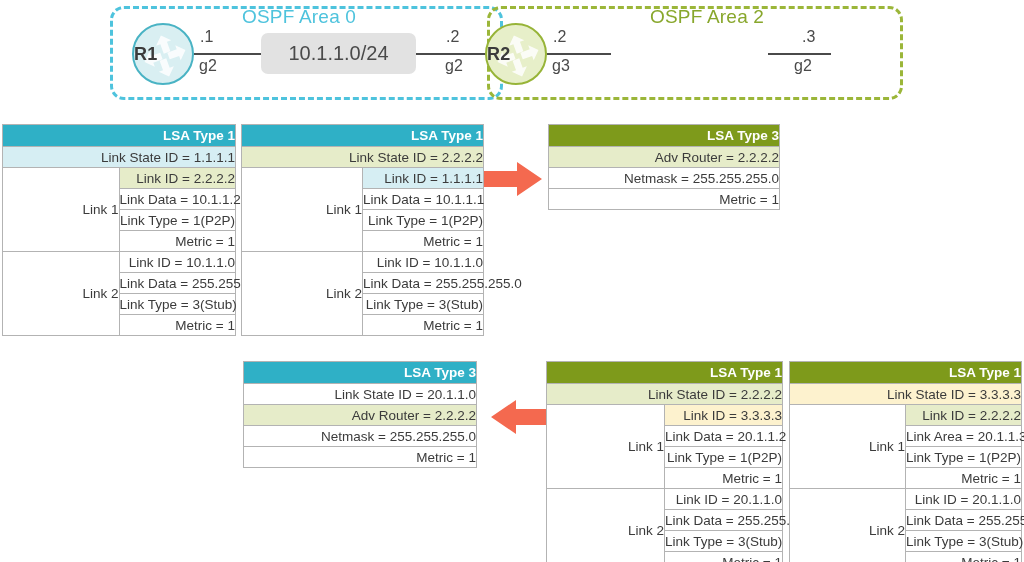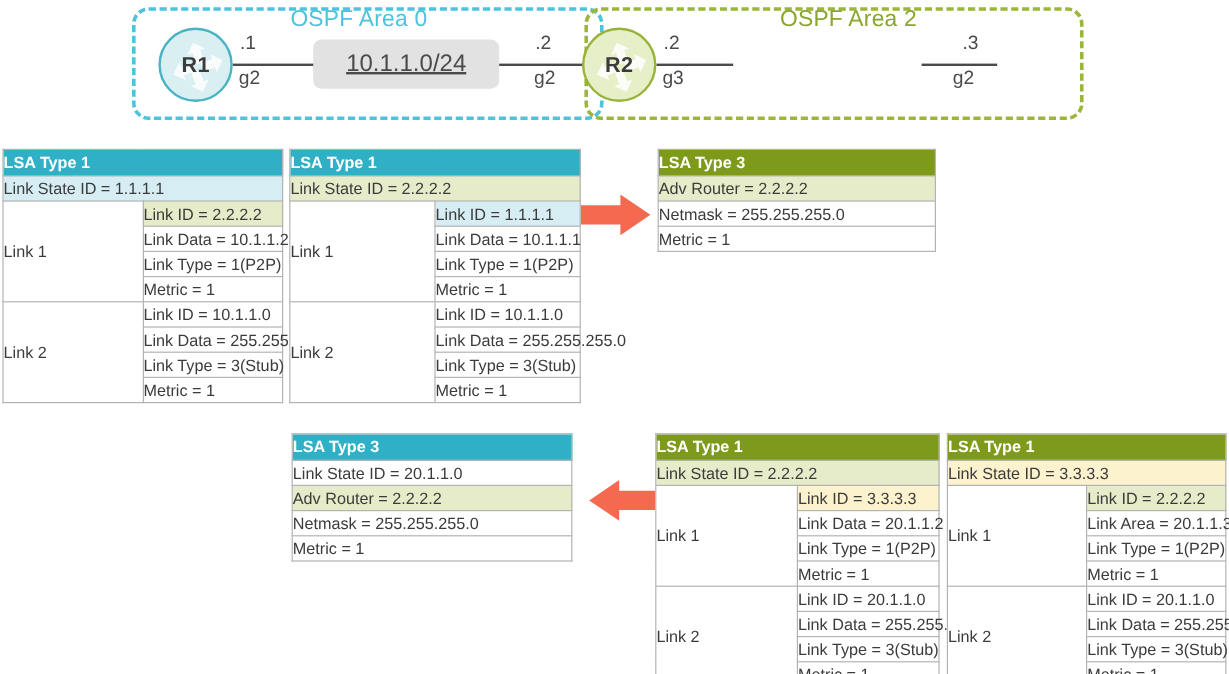--- a/index.html
+++ b/index.html
@@ -47,21 +47,20 @@
   #area0-label { left: 242px; top: 6px; color: #4ec3dd; }
   #area2-label { left: 650px; top: 6px; color: #88a72c; }
 
   .router {
     position: absolute;
     width: 62px; height: 62px;
     border-radius: 50%;
     box-sizing: border-box;
     display: flex;
     align-items: center;
-    justify-content: center;
   }
   .router .rlabel {
     position: relative;
     z-index: 3;
     font-size: 18px;
     font-weight: bold;
     color: #3b3b3b;
     letter-spacing: .3px;
   }
   .router .ricon {
@@ -89,21 +88,20 @@
     position: absolute;
     top: 33px;
     height: 41px;
     background: #e2e2e2;
     border-radius: 7px;
     display: flex;
     align-items: center;
     justify-content: center;
     font-size: 20px;
     color: #4a4a4a;
-    text-decoration: underline;
   }
   #subnet-a { left: 261px; width: 155px; }
   #subnet-c { left: 610px; width: 159px; }
 
   .iface {
     position: absolute;
     font-size: 16px;
     color: #4a4a4a;
     white-space: nowrap;
   }
@@ -123,21 +121,21 @@
     position: absolute;
     border-collapse: collapse;
     table-layout: fixed;
     background: #fff;
   }
   .lsa-table td, .lsa-table th {
     border: 1px solid #b3b3b3;
     font-size: 13.5px;
     font-weight: normal;
     color: #3b3b3b;
-    text-align: left;
+    text-align: right;
     padding: 0;
     height: 20px;
     white-space: nowrap;
   }
   .lsa-table .hdr {
     color: #ffffff;
     font-weight: bold;
     font-size: 13.5px;
     height: 21px;
     border-color: #b3b3b3;

